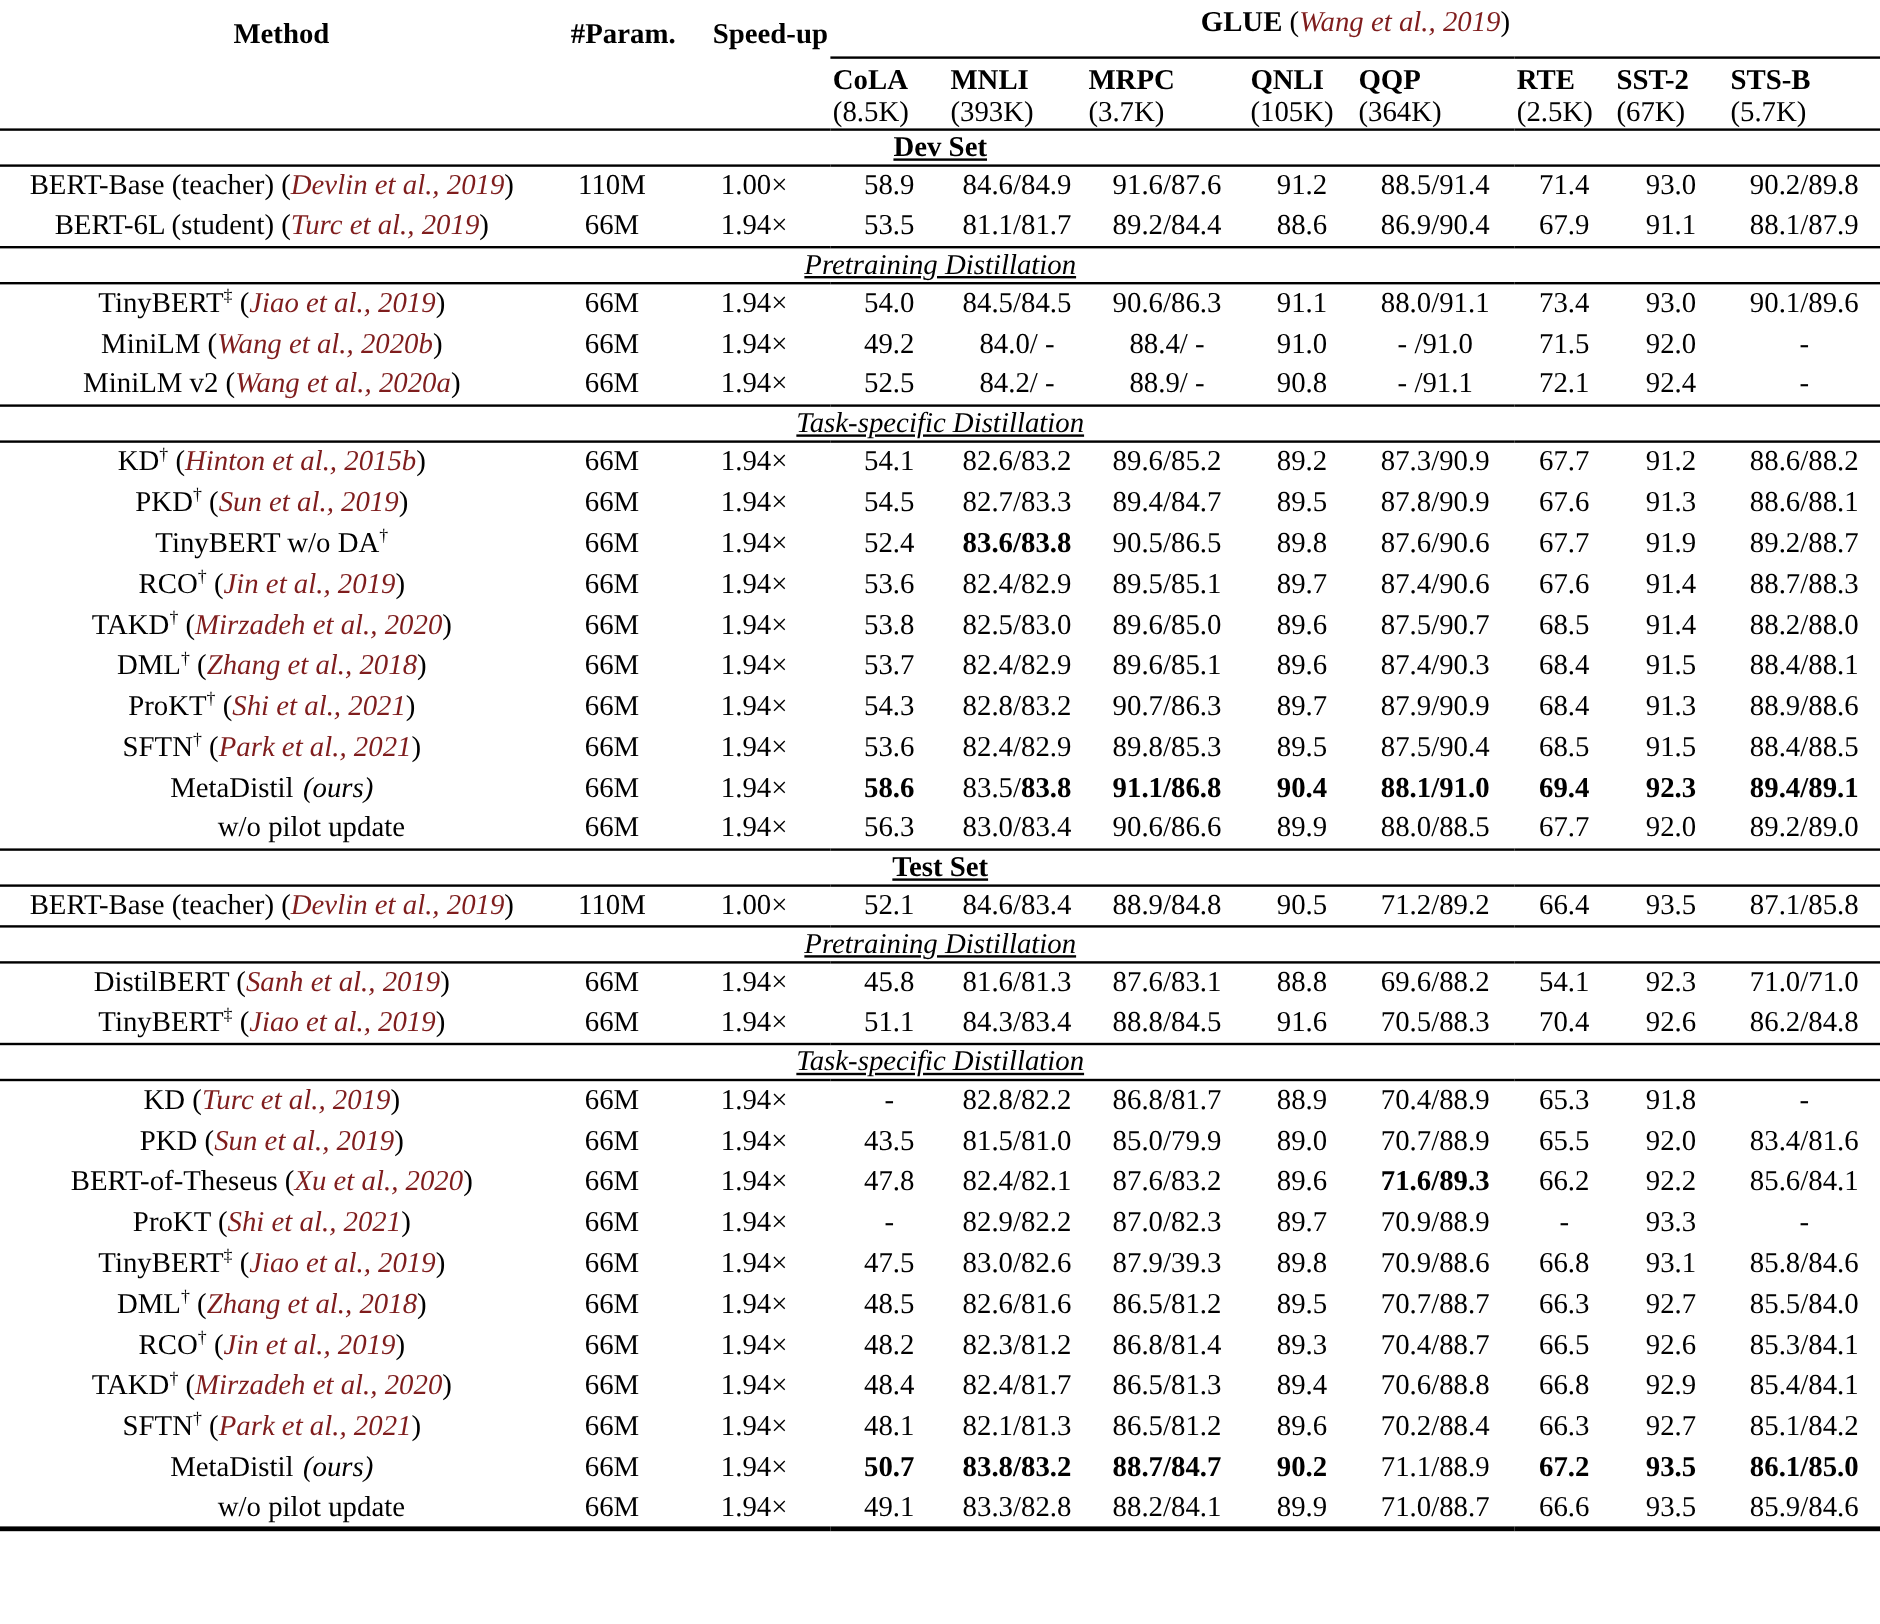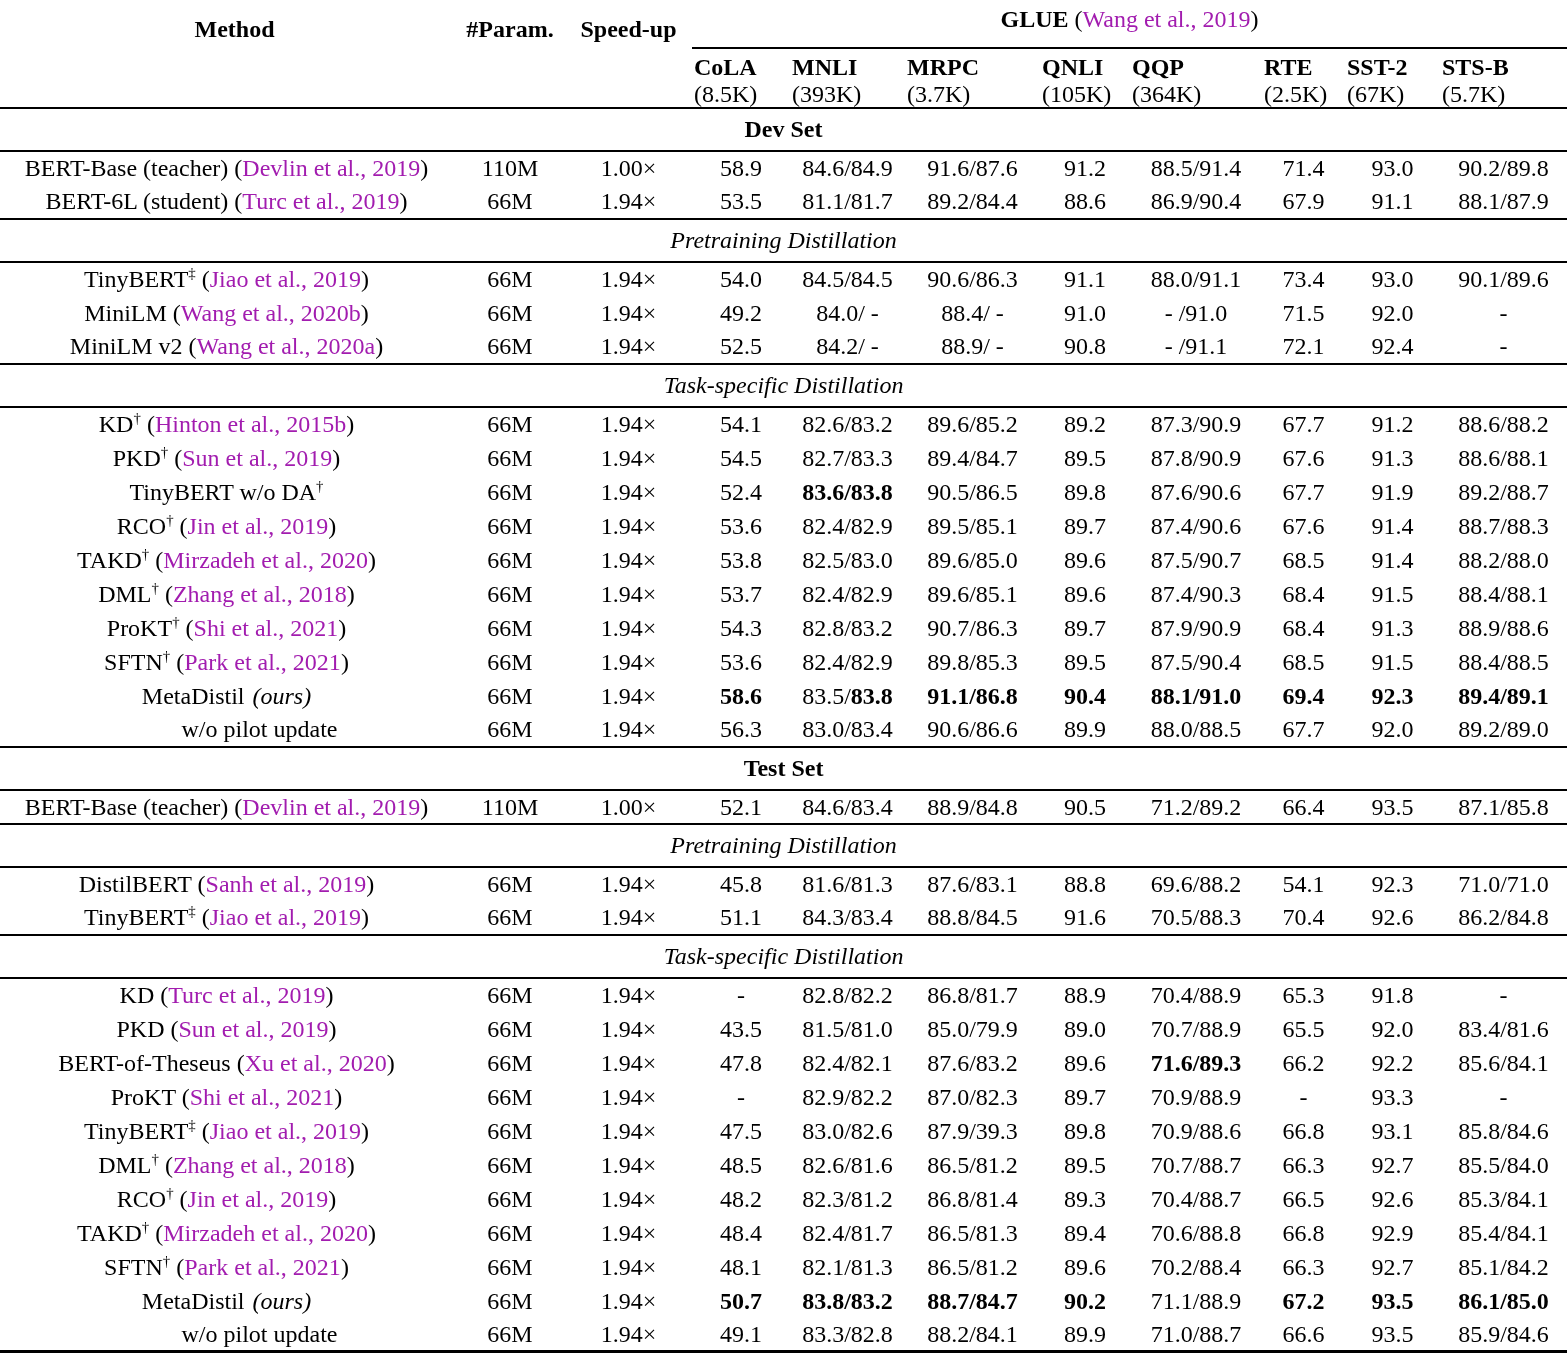--- a/index.html
+++ b/index.html
@@ -1,37 +1,37 @@
 <!DOCTYPE html>
 <html><head>
 <meta charset="utf-8">
 <style>
   html,body{margin:0;padding:0;background:#ffffff;}
   .page{width:1567px;height:1353px;background:#ffffff;overflow:hidden;
         font-family:"Liberation Serif","DejaVu Serif",serif;color:#000;}
   table{border-collapse:collapse;table-layout:fixed;width:1567px;font-size:24px;}
   th,td{padding:0 2px;white-space:nowrap;vertical-align:middle;}
   
-  thead th{font-weight:bold;}
+  thead th{font-weight:bold;text-align:right;}
   th.hcell{vertical-align:top;padding-top:16px;border-bottom:2px solid #000;}
   th.hmethod{text-align:center;padding-left:16px;}
   th.glue-cell{vertical-align:top;padding-top:6px;padding-bottom:9px;border-bottom:2px solid #000;
                text-align:center;font-weight:normal;height:48px;box-sizing:border-box;}
   .glue-label{font-weight:bold;}
   tr.cols-row{height:58px;}
   th.colh{border-bottom:2px solid #000;text-align:left;vertical-align:top;}
   .cname{padding-top:5px;line-height:27px;font-weight:bold;}
   .csize{font-weight:normal;line-height:26px;}
   
-  .cite{color:#a21caf;}
+  .cite{color:#7f1d1d;font-style:italic;}
   .citep::before{content:" (";color:#000;}
   .citep::after{content:")";color:#000;}
   
   tr.band td{border-top:2px solid #000;border-bottom:2px solid #000;text-align:center;
-             height:43px;box-sizing:border-box;}
+             height:30px;box-sizing:border-box;text-decoration:underline;}
   tr.band.bold td{font-weight:bold;}
   tr.band.italic td{font-style:italic;}
   
   tr.data{height:34px;}
   tr.data td{text-align:center;}
   td.method{text-align:left;padding-left:0;}
   td.method.indent{padding-left:66px;}
   sup{font-size:0.62em;vertical-align:super;line-height:0;}
   i.ours{margin-left:8px;}
   tbody tr:last-child td{border-bottom:4px solid #000;}

